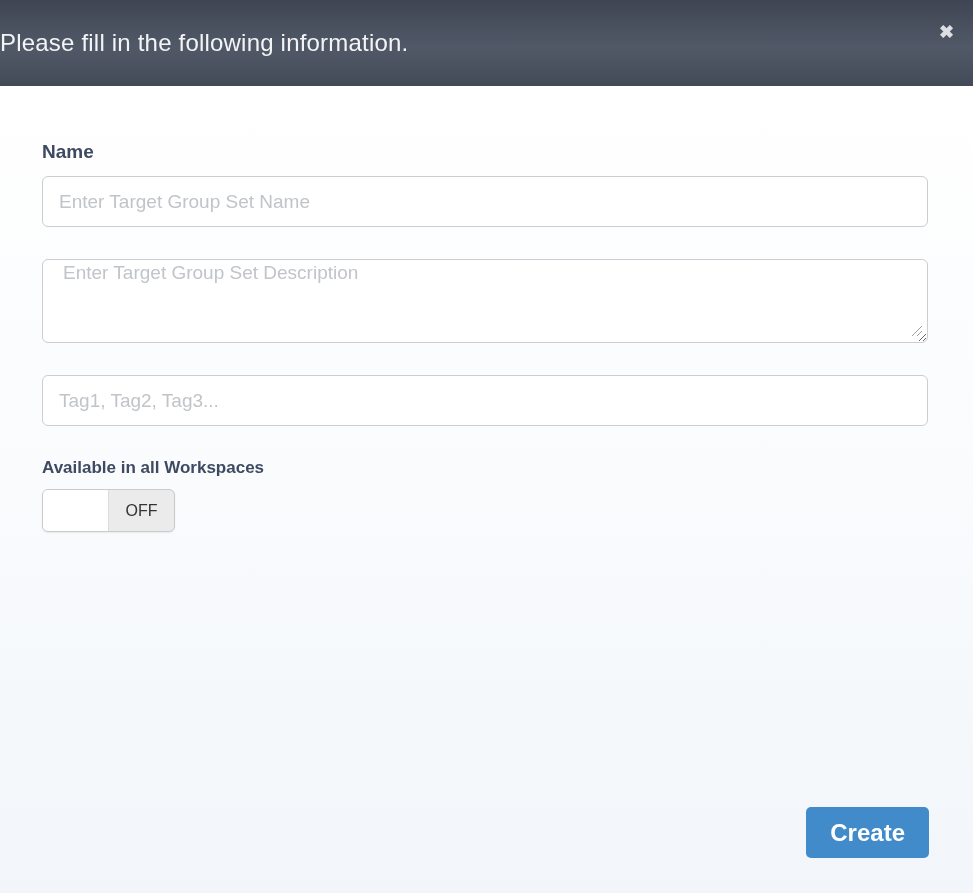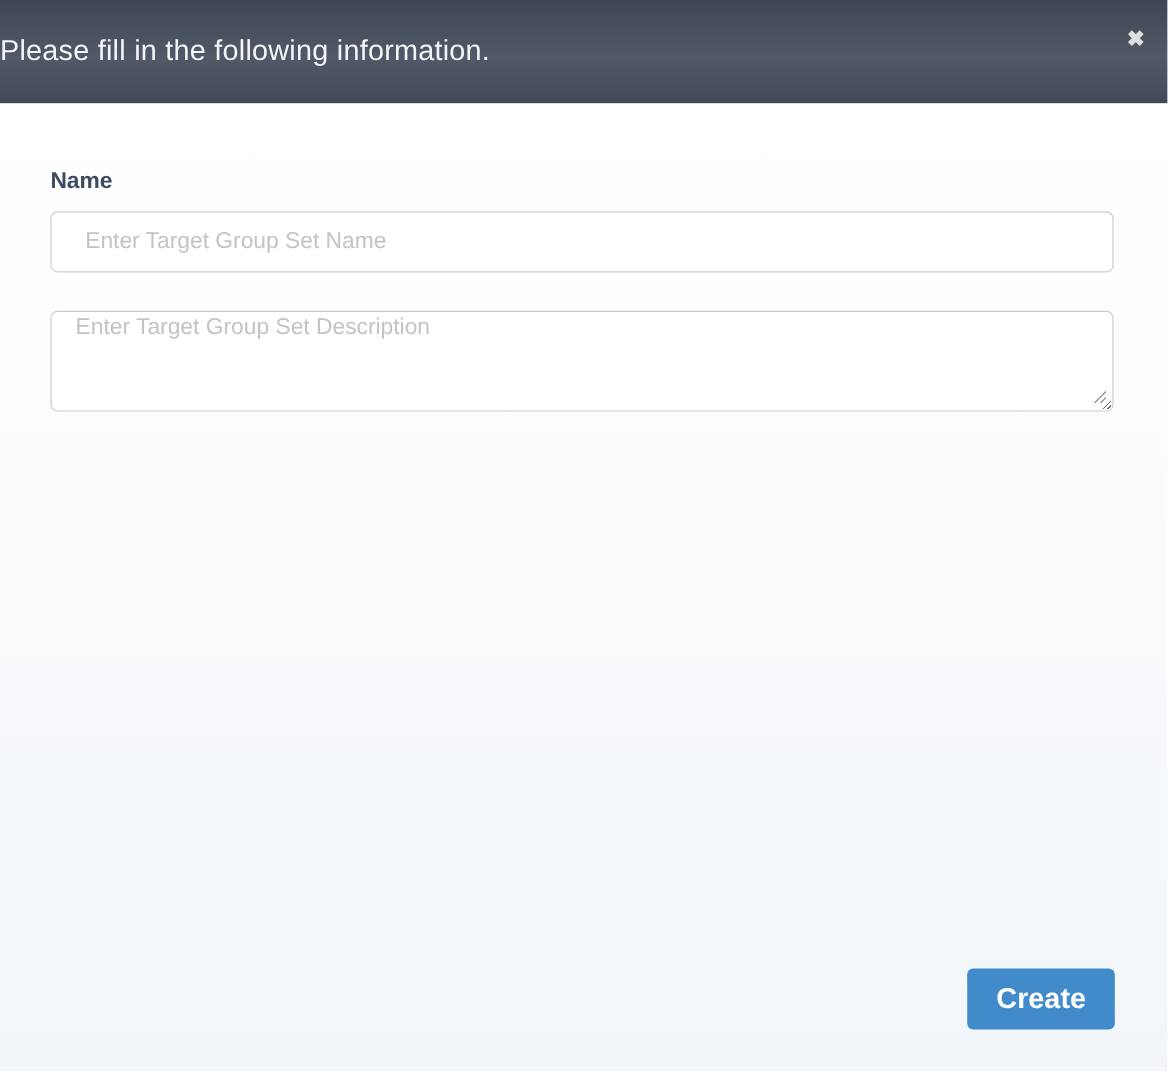--- a/index.html
+++ b/index.html
@@ -54,21 +54,21 @@
     font-weight: 700;
     margin-bottom: 13px;
   }
   .text-input {
     display: block;
     width: 100%;
     height: 51px;
     border: 1px solid #cbcdd1;
     border-radius: 6px;
     background: #ffffff;
-    padding: 0 28px;
+    padding: 0 16px;
     font-size: 19px;
     color: #555a60;
     font-family: inherit;
     outline: none;
   }
   .textarea-wrap { position: relative; }
   .text-area {
     display: block;
     width: 100%;
     height: 84px;
@@ -158,22 +158,30 @@
     </div>
 
     <div class="form-group">
       <div class="textarea-wrap">
         <textarea class="text-area" placeholder="Enter Target Group Set Description" style=""></textarea>
         <div class="resize-grip"></div>
       </div>
     </div>
 
     <div class="form-group">
+      <input type="text" class="text-input" placeholder="Tag1, Tag2, Tag3..." style="">
     </div>
 
+    <div class="form-group workspaces-group">
+      <label class="field-label">Available in all Workspaces</label>
+      <div class="toggle">
+        <div class="toggle-handle"></div>
+        <div class="toggle-state">OFF</div>
+      </div>
+    </div>
 
   </div>
 
   <div class="modal-footer">
     <button class="create-btn">Create</button>
   </div>
 
 </div>
 
 </body></html>

